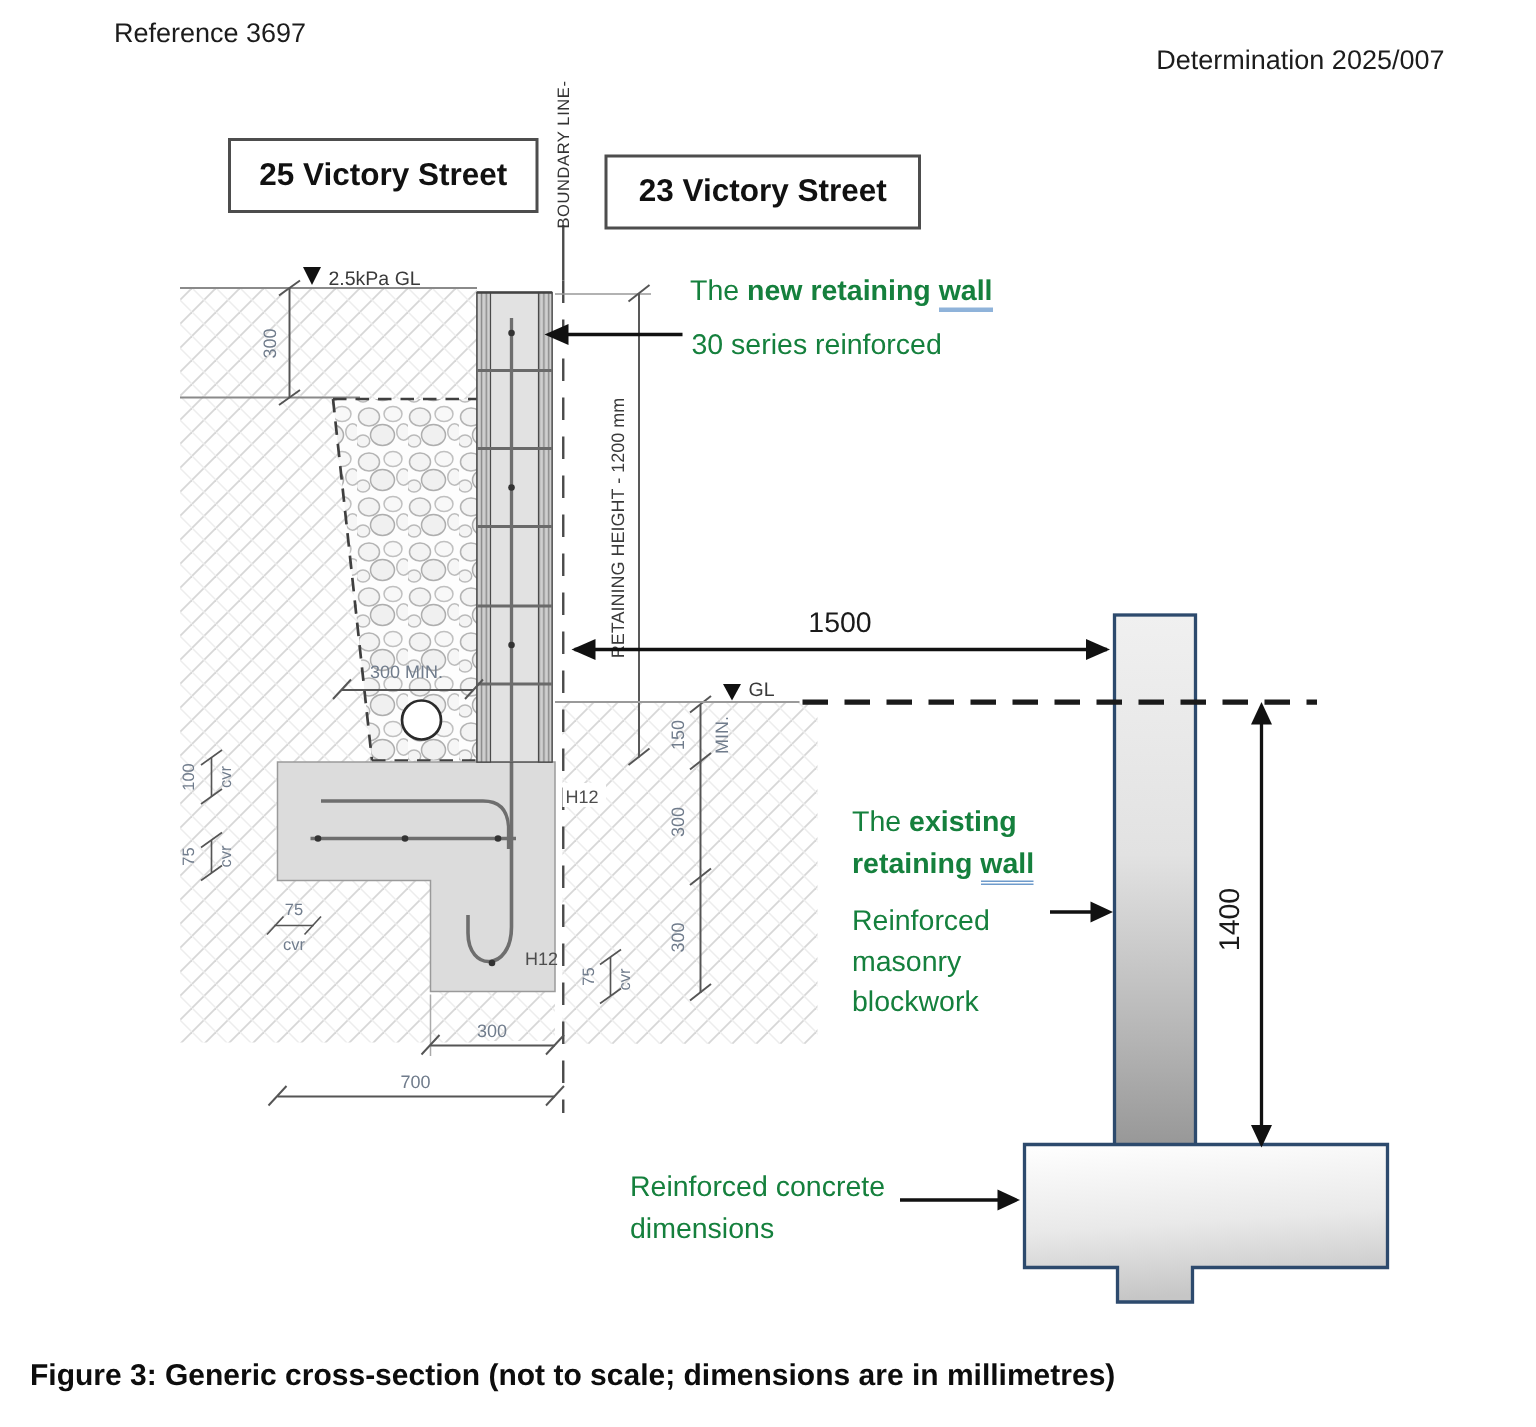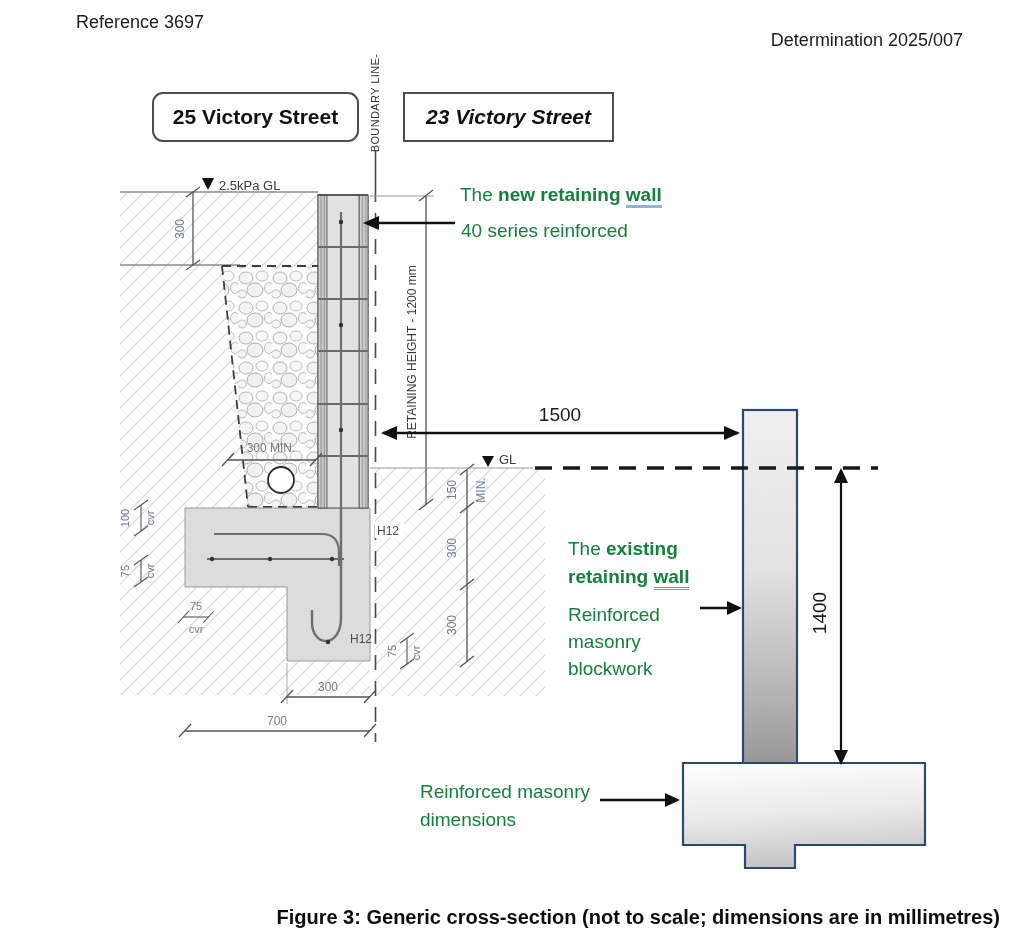--- a/index.html
+++ b/index.html
@@ -7,36 +7,36 @@
         font-family:"Liberation Sans",sans-serif;color:#222;overflow:hidden;}
   .abs{position:absolute;}
   svg{position:absolute;left:0;top:0;}
   .hdr{font-size:18px;color:#1c1c1c;}
   .street-box{border:2px solid #4d4d4d;font-weight:700;font-size:21px;color:#111;
               display:flex;align-items:center;justify-content:center;background:#fff;}
   .note{font-size:19px;color:#15803d;line-height:28px;white-space:nowrap;}
   .b{font-weight:700;}
   .u1{border-bottom:3px solid #8fb3da;}
   .u2{border-bottom:3px double #6f9bcb;}
-  .caption{font-weight:700;font-size:20px;color:#0d0d0d;text-align:right;}
+  .caption{font-weight:700;font-size:20px;color:#0d0d0d;text-align:left;}
   text{font-family:"Liberation Sans",sans-serif;}
   .dimtxt{fill:#707c8c;font-size:12px;}
   .dimsm{fill:#707c8c;font-size:11px;}
   .dark{fill:#3a3a3a;}
 </style>
 </head>
 <body>
 
 <div class="page">
 
   <div class="abs hdr" style="left:76px;top:12px;">Reference 3697</div>
   <div class="abs hdr" style="right:61px;top:12px;margin-top:18px;">Determination 2025/007</div>
 
-  <div class="abs street-box" style="left:152px;top:92px;width:203px;height:46px;border-radius:11px;">25 Victory Street</div>
-  <div class="abs street-box" style="left:403px;top:92px;width:207px;height:46px;font-style:italic;">23 Victory Street</div>
+  <div class="abs street-box" style="left:152px;top:92px;width:203px;height:46px;">25 Victory Street</div>
+  <div class="abs street-box" style="left:403px;top:103px;width:207px;height:46px;">23 Victory Street</div>
 
   <svg width="1024" height="951" viewBox="0 0 1024 951">
     <defs>
       <pattern id="soil" width="16" height="16" patternUnits="userSpaceOnUse">
         <rect width="16" height="16" fill="#ffffff"></rect>
         <path d="M0,16 L16,0" stroke="#d7d7d7" stroke-width="1.2"></path>
         <path d="M0,0 L16,16" stroke="#ededed" stroke-width="1"></path>
       </pattern>
       <pattern id="stones" width="34" height="30" patternUnits="userSpaceOnUse">
         <rect width="34" height="30" fill="#fdfdfd"></rect>
@@ -234,33 +234,33 @@
       <polygon points="742,608 727,601 727,615" fill="#111"></polygon>
       <line x1="600" y1="800" x2="670" y2="800" stroke="#111" stroke-width="2.4"></line>
       <polygon points="680,800 665,793 665,807" fill="#111"></polygon>
     </g>
   </svg>
 
   <div class="abs note" style="left:460px;top:181px;">
     <span>The </span><span class="b">new retaining </span><span class="b u1">wall</span>
   </div>
   <div class="abs note" style="left:461px;top:217px;">
-    <div>40 series reinforced</div>
+    <div>30 series reinforced</div>
   </div>
 
   <div class="abs note" style="left:568px;top:601px;line-height:27px;">
     <div>Reinforced</div>
     <div>masonry</div>
     <div>blockwork</div>
   </div>
   <div class="abs note" style="left:568px;top:535px;">
     <div><span>The </span><span class="b">existing</span></div>
     <div><span class="b">retaining </span><span class="b u2">wall</span></div>
   </div>
 
   <div class="abs note" style="left:420px;top:778px;">
-    <div>Reinforced masonry</div>
+    <div>Reinforced concrete</div>
     <div>dimensions</div>
   </div>
 
   <div class="abs caption" style="left:20px;top:906px;width:980px;">Figure 3: Generic cross-section (not to scale; dimensions are in millimetres)</div>
 
 </div>
 
 </body></html>

